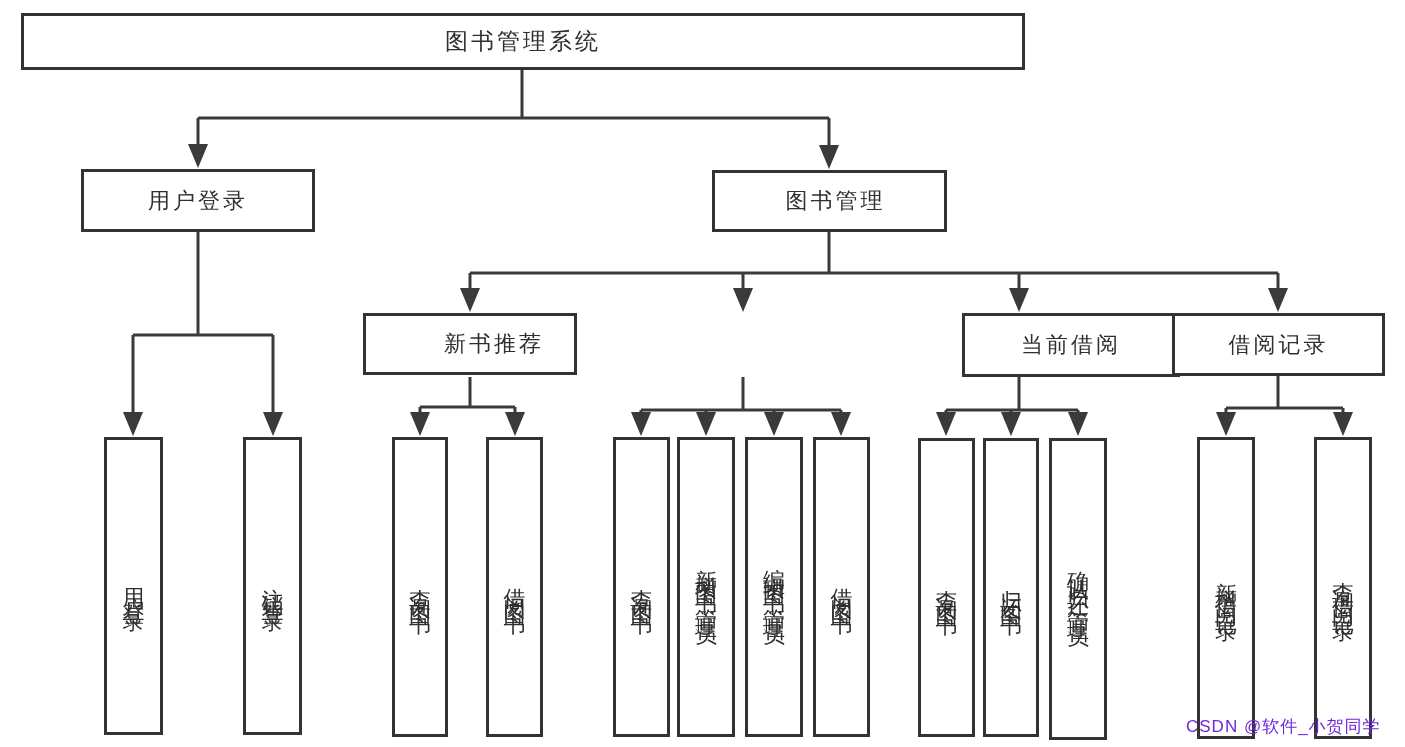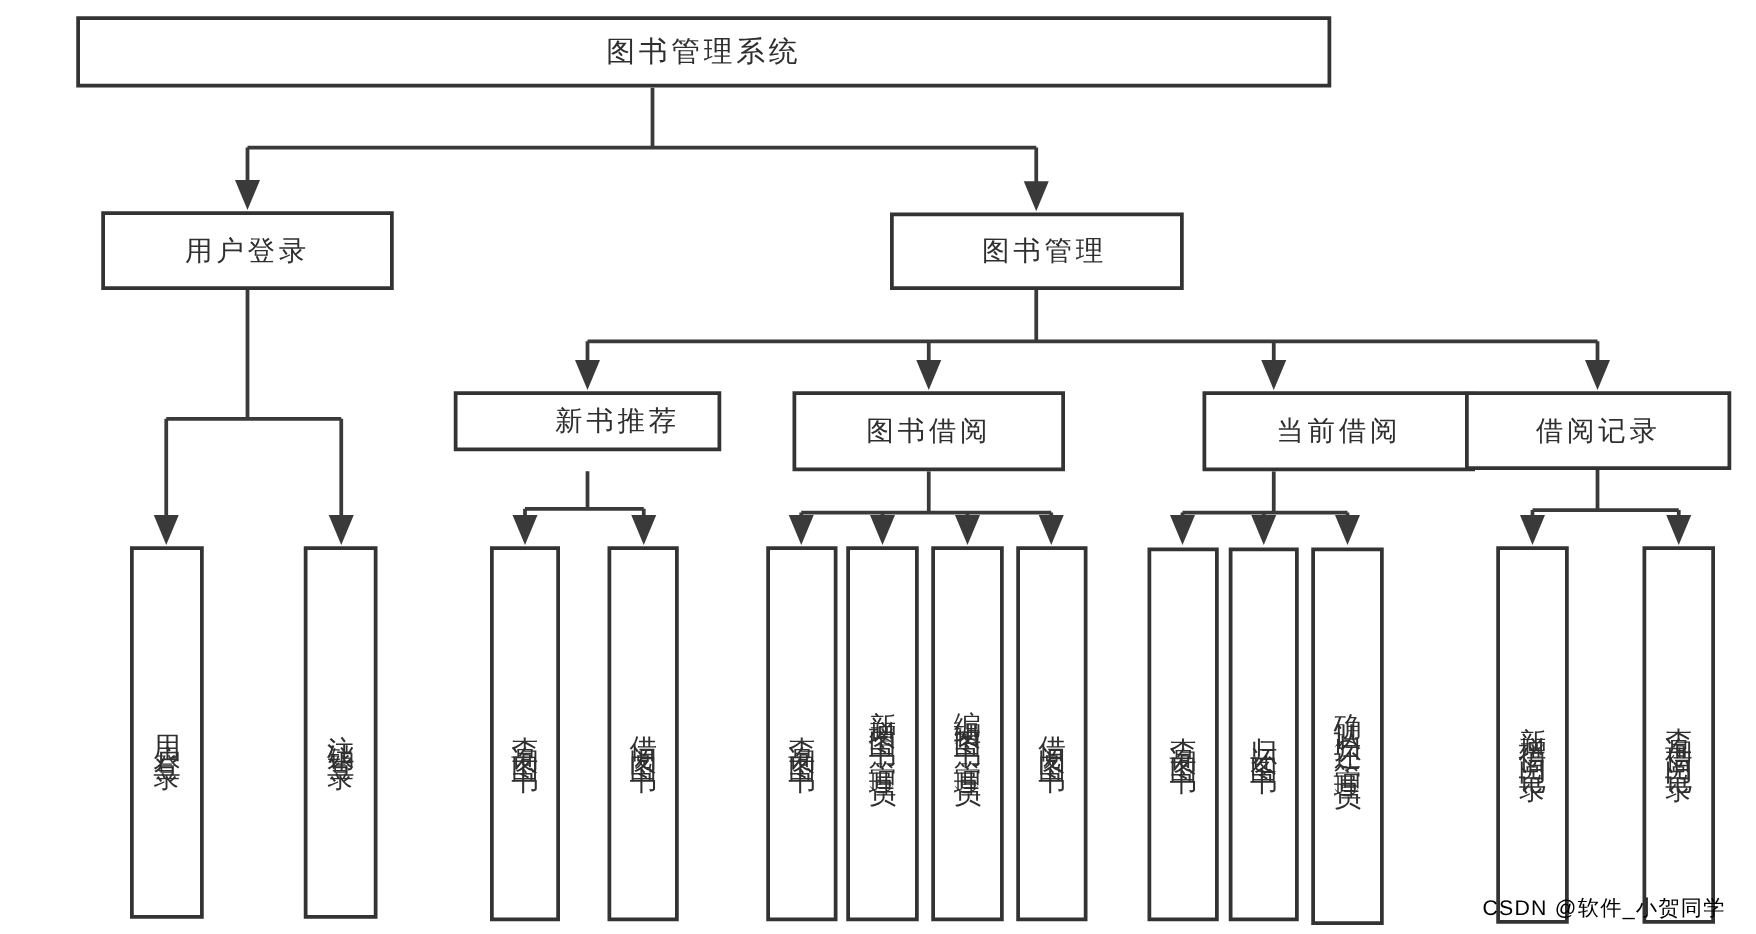--- a/index.html
+++ b/index.html
@@ -41,21 +41,21 @@
     letter-spacing: 8px;
     line-height: 1;
     color: #2f2f2f;
   }
   #watermark {
     position: absolute;
     left: 1186px;
     top: 715px;
     font-size: 17px;
     letter-spacing: 1px;
-    color: #000000;
+    color: #6d28d9;
     white-space: nowrap;
   }
 </style>
 </head>
 <body>
 
 <div id="stage">
 
   <svg id="wires" viewBox="0 0 1405 747" xmlns="http://www.w3.org/2000/svg">
     <g stroke="#3a3a3a" stroke-width="3" fill="none">
@@ -90,36 +90,33 @@
       <polygon points="764,412 784,412 774,436"></polygon>
       <polygon points="831,412 851,412 841,436"></polygon>
       <polygon points="936,412 956,412 946,436"></polygon>
       <polygon points="1001,412 1021,412 1011,436"></polygon>
       <polygon points="1068,412 1088,412 1078,436"></polygon>
       <polygon points="1216,412 1236,412 1226,436"></polygon>
       <polygon points="1333,412 1353,412 1343,436"></polygon>
     </g>
   </svg>
 
-  <div class="box" style="left:21px; top:13px; width:1004px; height:57px;margin-left:40px;">
+  <div class="box" style="left:21px; top:13px; width:1004px; height:57px;">
     <span class="h-label root-label">图书管理系统</span>
   </div>
 
   <div class="box" style="left:81px; top:169px; width:234px; height:63px;">
     <span class="h-label">用户登录</span>
   </div>
   <div class="box" style="left:712px; top:170px; width:235px; height:62px;padding-left:12px;">
     <span class="h-label">图书管理</span>
   </div>
 
-  <div class="box" style="left:363px; top:313px; width:214px; height:48px;padding-left:48px;">
+  <div class="box" style="left:363px; top:313px; width:214px; height:62px;padding-left:48px;">
     <span class="h-label">新书推荐</span>
-  </div>
-  <div class="box" style="left:634px; top:313px; width:218px; height:64px;">
-    <span class="h-label">图书借阅</span>
   </div>
   <div class="box" style="left:962px; top:313px; width:218px; height:64px;">
     <span class="h-label">当前借阅</span>
   </div>
   <div class="box" style="left:1172px; top:313px; width:213px; height:63px;">
     <span class="h-label">借阅记录</span>
   </div>
 
   <div class="box v-box" style="left:104px; top:437px; width:59px; height:298px;">
     <span class="v-label">用户登录</span>

